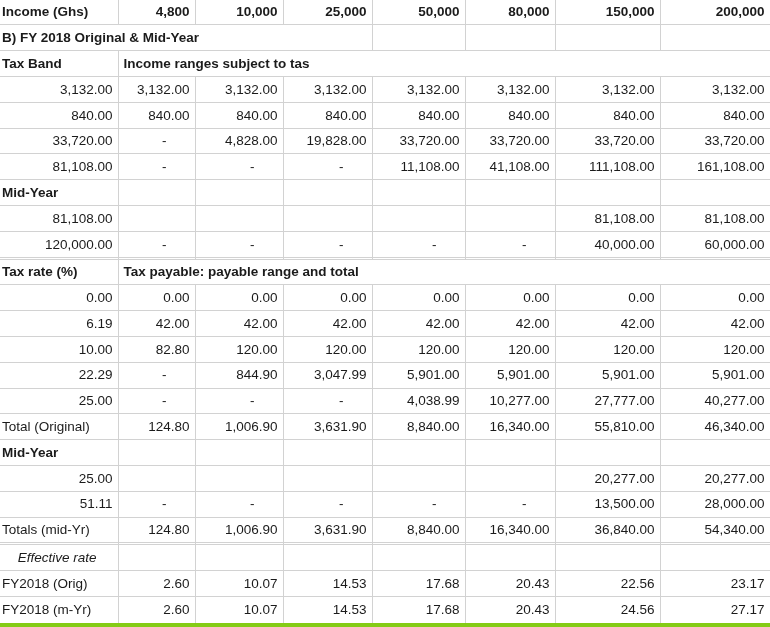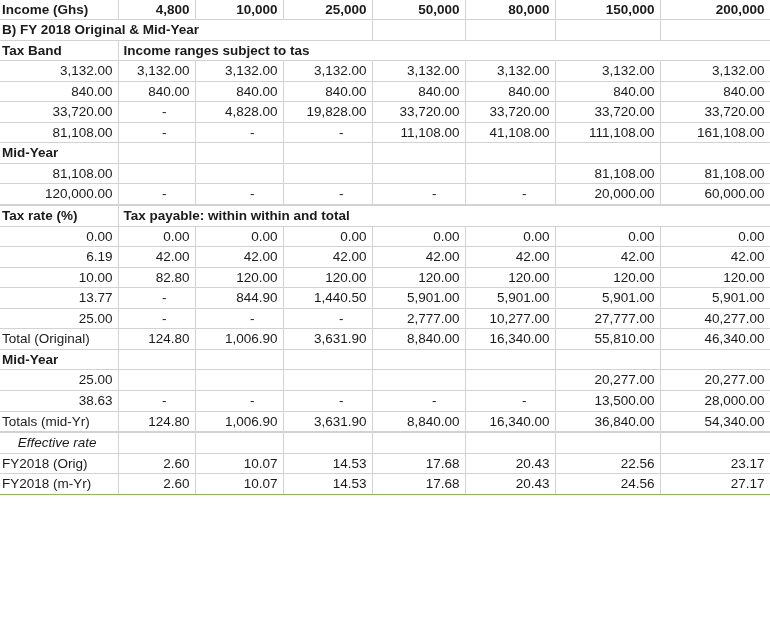--- a/index.html
+++ b/index.html
@@ -1,23 +1,23 @@
 <!DOCTYPE html>
 <html><head>
 <meta charset="utf-8">
 <style>
   html,body{margin:0;padding:0;background:#ffffff;}
   body{width:770px;height:627px;overflow:hidden;
        font-family:"Liberation Sans",sans-serif;color:#1b1b1b;}
-  table{border-collapse:collapse;table-layout:fixed;width:770px;height:495px;}
+  table{border-collapse:collapse;table-layout:fixed;width:770px;height:627px;}
   td{border:1px solid #d2d2d2;font-size:13.5px;line-height:1;
      padding:0 5px;white-space:nowrap;overflow:hidden;vertical-align:middle;}
   tr:first-child td{border-top:none;}
   td:first-child{border-left:none;}
-  tr:last-child td{border-bottom:1px solid #84cc16;}
+  tr:last-child td{border-bottom:4px solid #84cc16;}
   .lbl{text-align:left;padding-left:2px;}
   .num{text-align:right;}
   .dash{text-align:right;padding-right:28px;}
   .ctr{text-align:left;}
   .b{font-weight:bold;}
   .i{font-style:italic;text-align:center;}
 </style>
 </head>
 <body>
 
@@ -114,36 +114,36 @@
         <td class="num">81,108.00</td>
         <td class="num">81,108.00</td>
       </tr>
       <tr>
         <td class="num">120,000.00</td>
         <td class="dash">-</td>
         <td class="dash">-</td>
         <td class="dash">-</td>
         <td class="dash">-</td>
         <td class="dash">-</td>
-        <td class="num">20,000.00</td>
+        <td class="num">40,000.00</td>
         <td class="num">60,000.00</td>
       </tr>
       <tr>
         <td></td>
         <td></td>
         <td></td>
         <td></td>
         <td></td>
         <td></td>
         <td></td>
         <td></td>
       </tr>
       <tr>
         <td class="lbl b">Tax rate (%)</td>
-        <td colspan="7" class="ctr b">Tax payable: within within and total</td>
+        <td colspan="7" class="ctr b">Tax payable: payable range and total</td>
       </tr>
       <tr>
         <td class="num">0.00</td>
         <td class="num">0.00</td>
         <td class="num">0.00</td>
         <td class="num">0.00</td>
         <td class="num">0.00</td>
         <td class="num">0.00</td>
         <td class="num">0.00</td>
         <td class="num">0.00</td>
@@ -162,35 +162,35 @@
         <td class="num">10.00</td>
         <td class="num">82.80</td>
         <td class="num">120.00</td>
         <td class="num">120.00</td>
         <td class="num">120.00</td>
         <td class="num">120.00</td>
         <td class="num">120.00</td>
         <td class="num">120.00</td>
       </tr>
       <tr>
-        <td class="num">13.77</td>
+        <td class="num">22.29</td>
         <td class="dash">-</td>
         <td class="num">844.90</td>
-        <td class="num">1,440.50</td>
+        <td class="num">3,047.99</td>
         <td class="num">5,901.00</td>
         <td class="num">5,901.00</td>
         <td class="num">5,901.00</td>
         <td class="num">5,901.00</td>
       </tr>
       <tr>
         <td class="num">25.00</td>
         <td class="dash">-</td>
         <td class="dash">-</td>
         <td class="dash">-</td>
-        <td class="num">2,777.00</td>
+        <td class="num">4,038.99</td>
         <td class="num">10,277.00</td>
         <td class="num">27,777.00</td>
         <td class="num">40,277.00</td>
       </tr>
       <tr>
         <td class="lbl">Total (Original)</td>
         <td class="num">124.80</td>
         <td class="num">1,006.90</td>
         <td class="num">3,631.90</td>
         <td class="num">8,840.00</td>
@@ -212,21 +212,21 @@
         <td class="num">25.00</td>
         <td></td>
         <td></td>
         <td></td>
         <td></td>
         <td></td>
         <td class="num">20,277.00</td>
         <td class="num">20,277.00</td>
       </tr>
       <tr>
-        <td class="num">38.63</td>
+        <td class="num">51.11</td>
         <td class="dash">-</td>
         <td class="dash">-</td>
         <td class="dash">-</td>
         <td class="dash">-</td>
         <td class="dash">-</td>
         <td class="num">13,500.00</td>
         <td class="num">28,000.00</td>
       </tr>
       <tr>
         <td class="lbl">Totals (mid-Yr)</td>

